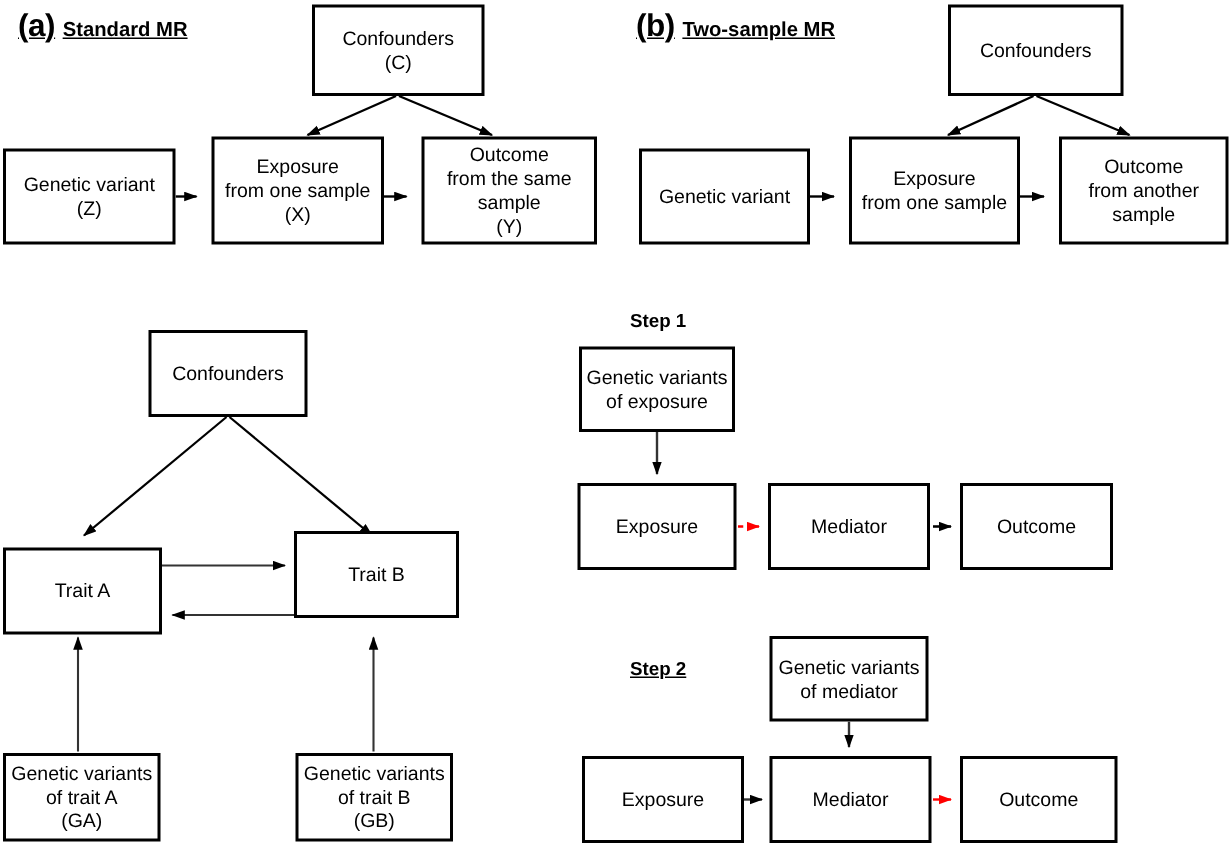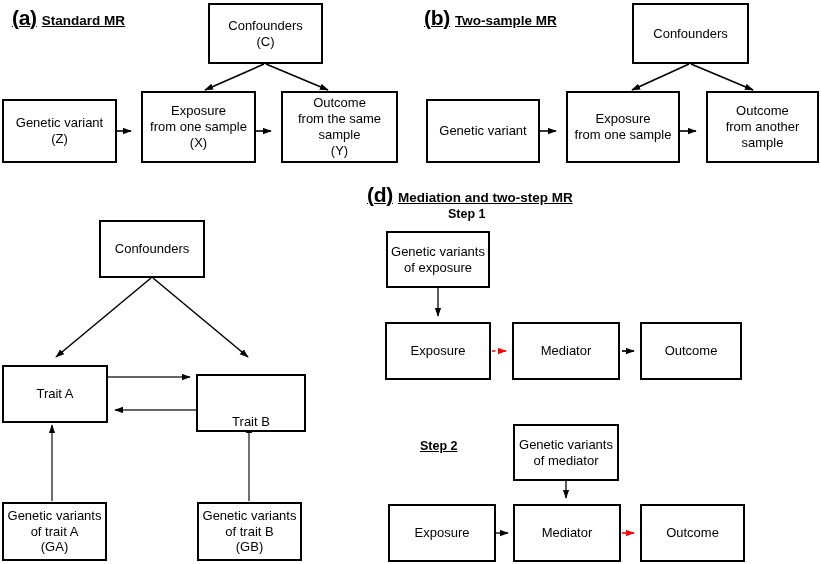--- a/index.html
+++ b/index.html
@@ -128,37 +128,34 @@
 
 
   <div class="box" style="left:99px;top:220px;width:106px;height:58px;">
     <span class="bt">Confounders</span>
   </div>
 
   <div class="box" style="left:2px;top:365px;width:106px;height:58px;">
     <span class="bt">Trait A</span>
   </div>
 
-  <div class="box" style="left:196px;top:374px;width:110px;height:58px;align-items:flex-end;">
+  <div class="box" style="left:196px;top:354px;width:110px;height:58px;">
     <span class="bt">Trait B</span>
   </div>
 
   <div class="box" style="left:2px;top:502px;width:105px;height:59px;">
     <span class="bt">Genetic variants<br>of trait A<br>(GA)</span>
   </div>
 
   <div class="box" style="left:197px;top:502px;width:105px;height:59px;">
     <span class="bt">Genetic variants<br>of trait B<br>(GB)</span>
   </div>
 
-  <div class="panel-caption" style="left:367px;top:183px;">
-    <span class="panel-letter">(d)</span><span class="panel-title">Mediation and two-step MR</span>
-  </div>
 
-  <div class="step-label" style="left:420px;top:207px;margin-left:28px;">Step 1</div>
+  <div class="step-label" style="left:420px;top:207px;">Step 1</div>
 
   <div class="box" style="left:386px;top:231px;width:104px;height:57px;">
     <span class="bt">Genetic variants<br>of exposure</span>
   </div>
 
   <div class="box" style="left:385px;top:322px;width:106px;height:58px;">
     <span class="bt">Exposure</span>
   </div>
 
   <div class="box" style="left:512px;top:322px;width:108px;height:58px;">

